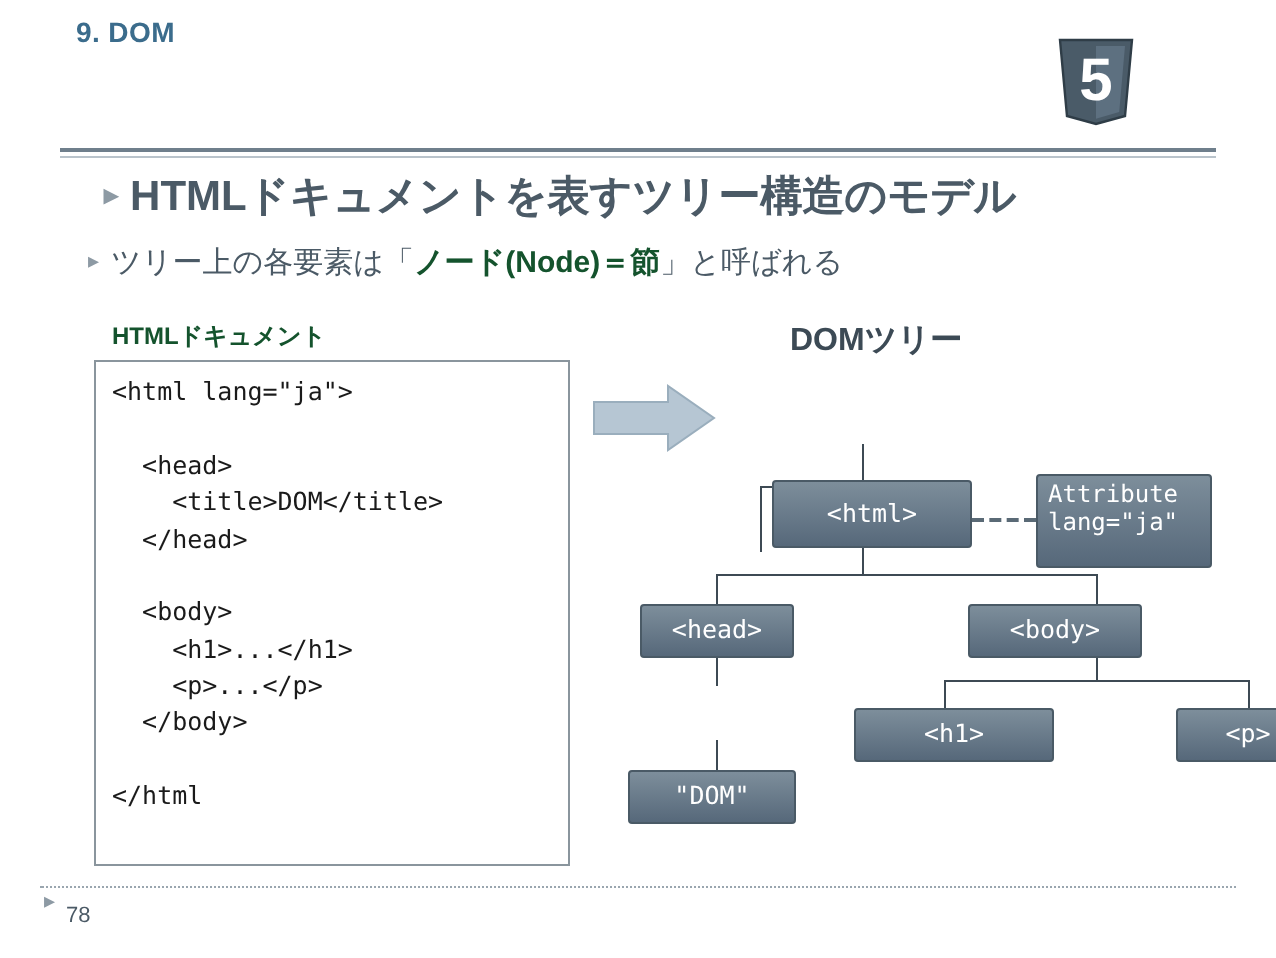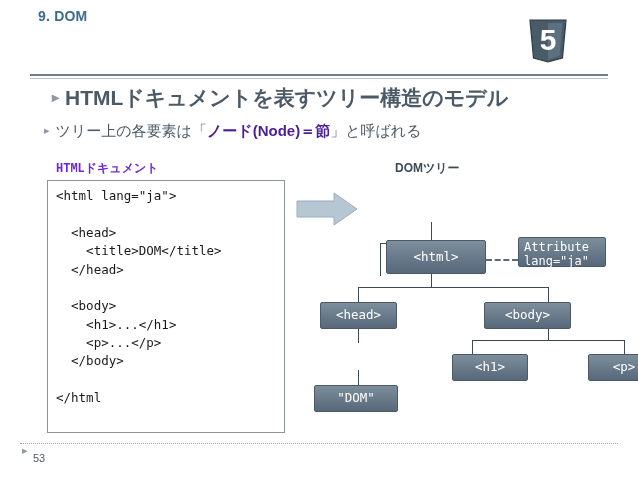--- a/index.html
+++ b/index.html
@@ -102,38 +102,37 @@
     white-space: nowrap;
   }
   .bullet2 .tri {
     display: inline-block;
     color: #8d9aa4;
     font-size: 11px;
     vertical-align: 2px;
     margin-right: 6px;
   }
   .bullet2 b {
-    color: #4c1d95;
+    color: #14532d;
   }
 
   
   .label-doc {
     position: absolute;
     left: 56px;
     top: 160px;
     font-size: 12px;
     font-weight: bold;
-    color: #6d28d9;
-    font-family: Liberation Mono, monospace;
+    color: #14532d;
   }
   .label-tree {
     position: absolute;
     left: 395px;
     top: 160px;
-    font-size: 12px;
+    font-size: 16px;
     font-weight: bold;
     color: #3c4a55;
   }
 
   
   .code-box {
     position: absolute;
     left: 47px;
     top: 180px;
     width: 238px;
@@ -290,32 +289,32 @@
   <div class="connector h-line" style="left:172px; top:160px; width:152px;"></div>
   <div class="connector v-line" style="left:248px; top:148px; height:13px;"></div>
   <div class="connector v-line" style="left:172px; top:160px; height:14px;"></div>
   <div class="connector v-line" style="left:324px; top:160px; height:14px;"></div>
 
   <div class="dashed" style="left:186px; top:79px; width:32px;"></div>
 
 
   <div class="node" style="left:86px;  top:60px; width:100px; height:34px;">&lt;html&gt;</div>
 
-  <div class="node multi" style="left:218px; top:57px; width:88px; height:30px;">
+  <div class="node multi" style="left:218px; top:57px; width:88px; height:47px;">
     <div>Attribute</div>
     <div>lang="ja"</div>
   </div>
 
   <div class="node" style="left:20px;  top:122px; width:77px; height:27px;">&lt;head&gt;</div>
 
   <div class="node" style="left:184px; top:122px; width:87px; height:27px;">&lt;body&gt;</div>
 
 
   <div class="node" style="left:14px;  top:205px; width:84px; height:27px;">"DOM"</div>
 
-  <div class="node" style="left:152px; top:174px; width:76px; height:27px;">&lt;h1&gt;</div>
+  <div class="node" style="left:127px; top:174px; width:100px; height:27px;">&lt;h1&gt;</div>
 
   <div class="node" style="left:288px; top:174px; width:72px; height:27px;">&lt;p&gt;</div>
 </div>
 
 <div class="footer-rule"></div>
 <div class="footer-tri">▸</div>
-<div class="page-num">53</div>
+<div class="page-num">78</div>
 
 </body></html>

